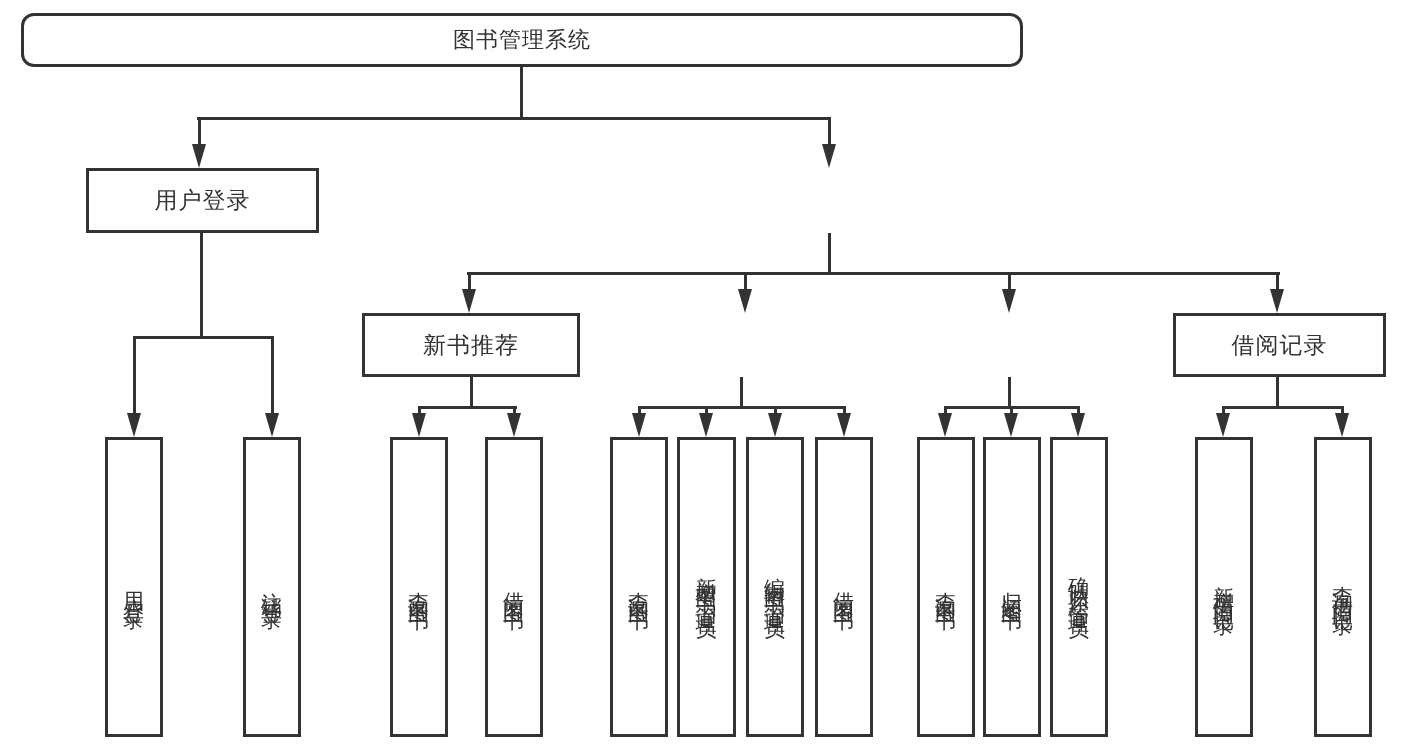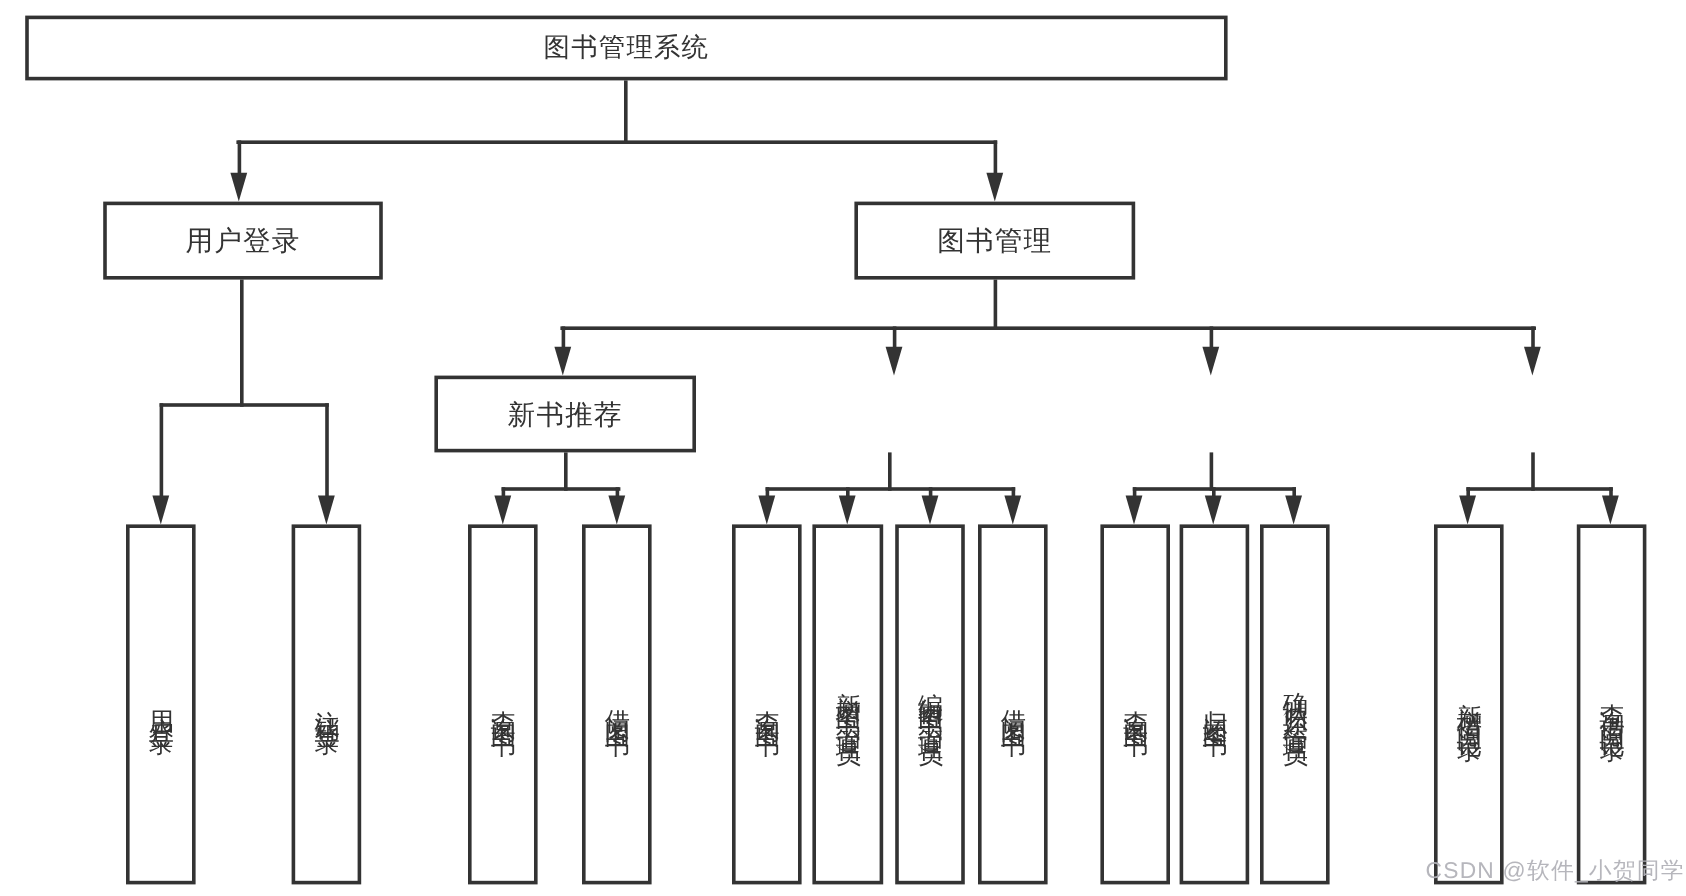--- a/index.html
+++ b/index.html
@@ -31,36 +31,33 @@
   #watermark{
     position:absolute;left:1188px;top:713px;z-index:6;
     font-size:19px;color:rgba(178,178,184,0.95);letter-spacing:1px;white-space:nowrap;
   }
 </style>
 </head>
 <body>
 
 <div id="canvas">
 
-  <div class="box" style="left:21px;top:13px;width:1002px;height:54px;">
+  <div class="box" style="left:21px;top:13px;width:1002px;height:54px;border-radius:13px;">
     <span class="root-label">图书管理系统</span>
   </div>
 
   <div class="v" style="left:520px;top:67px;height:53px;"></div>
   <div class="h" style="left:197px;top:117px;width:634px;"></div>
   <div class="v" style="left:198px;top:117px;height:33px;"></div>
   <div class="tri" style="left:192px;top:144px;"></div>
   <div class="v" style="left:828px;top:117px;height:33px;"></div>
   <div class="tri" style="left:822px;top:144px;"></div>
 
   <div class="box" style="left:86px;top:168px;width:233px;height:65px;">
     <span class="hlabel">用户登录</span>
-  </div>
-  <div class="box" style="left:712px;top:168px;width:234px;height:65px;">
-    <span class="hlabel">图书管理</span>
   </div>
 
   <div class="v" style="left:200px;top:233px;height:106px;"></div>
   <div class="h" style="left:133px;top:336px;width:141px;"></div>
   <div class="v" style="left:133px;top:336px;height:84px;"></div>
   <div class="tri" style="left:127px;top:413px;"></div>
   <div class="v" style="left:271px;top:336px;height:84px;"></div>
   <div class="tri" style="left:265px;top:413px;"></div>
 
   <div class="v" style="left:828px;top:233px;height:42px;"></div>
@@ -69,20 +66,23 @@
   <div class="tri" style="left:462px;top:289px;"></div>
   <div class="v" style="left:744px;top:272px;height:24px;"></div>
   <div class="tri" style="left:738px;top:289px;"></div>
   <div class="v" style="left:1008px;top:272px;height:24px;"></div>
   <div class="tri" style="left:1002px;top:289px;"></div>
   <div class="v" style="left:1276px;top:272px;height:24px;"></div>
   <div class="tri" style="left:1270px;top:289px;"></div>
 
   <div class="box" style="left:362px;top:313px;width:218px;height:64px;font-family:Liberation Mono, monospace;">
     <span class="hlabel">新书推荐</span>
+  </div>
+  <div class="box" style="left:1173px;top:313px;width:213px;height:64px;">
+    <span class="hlabel">借阅记录</span>
   </div>
 
   <div class="v" style="left:470px;top:377px;height:32px;"></div>
   <div class="h" style="left:418px;top:406px;width:99px;"></div>
   <div class="v" style="left:418px;top:406px;height:14px;"></div>
   <div class="tri" style="left:412px;top:413px;"></div>
   <div class="v" style="left:513px;top:406px;height:14px;"></div>
   <div class="tri" style="left:507px;top:413px;"></div>
 
   <div class="v" style="left:740px;top:377px;height:32px;"></div>
@@ -149,15 +149,14 @@
     <span>确认归还（管理员）</span>
   </div>
 
   <div class="vbox" style="left:1195px;top:437px;width:58px;height:300px;">
     <span>新增借阅记录</span>
   </div>
   <div class="vbox" style="left:1314px;top:437px;width:58px;height:300px;">
     <span>查询借阅记录</span>
   </div>
 
-  <div id="watermark">CSDN @软件_小贺同学</div>
 
 </div>
 
 </body></html>

